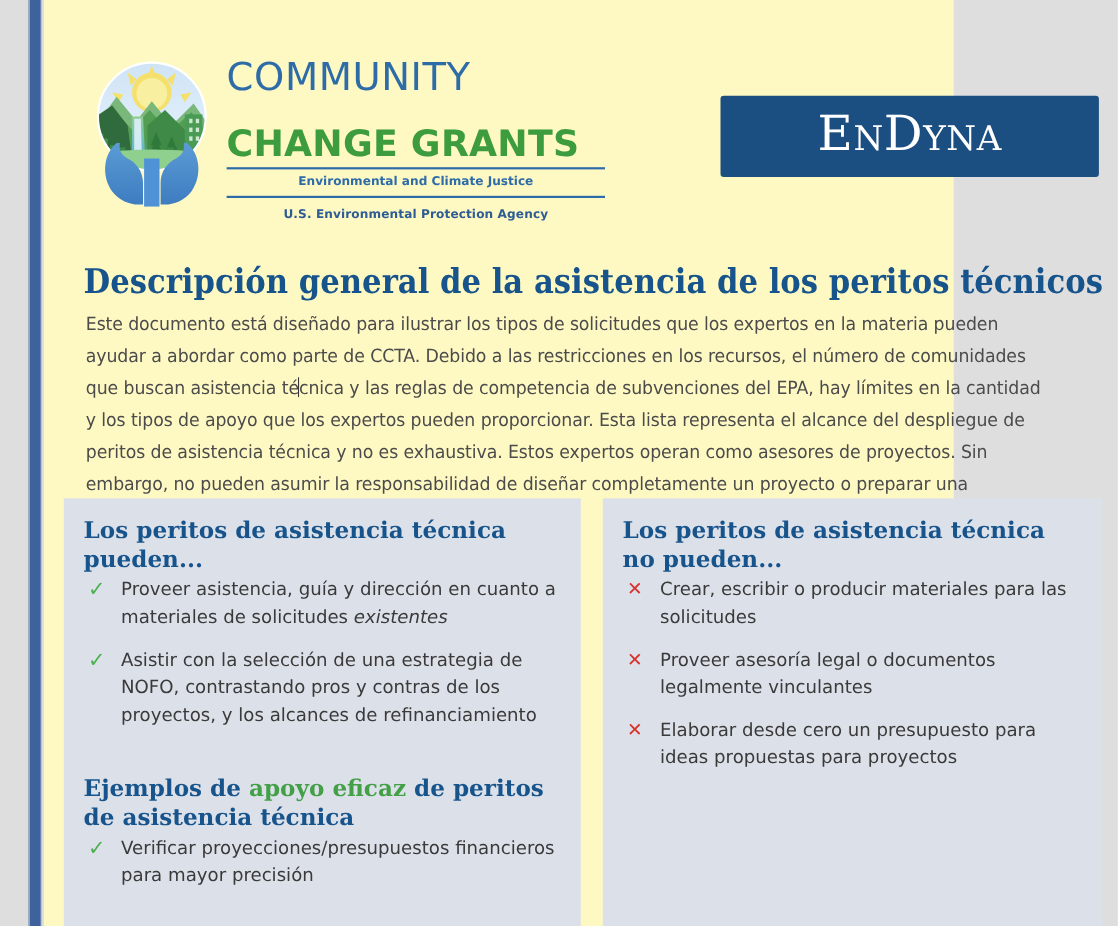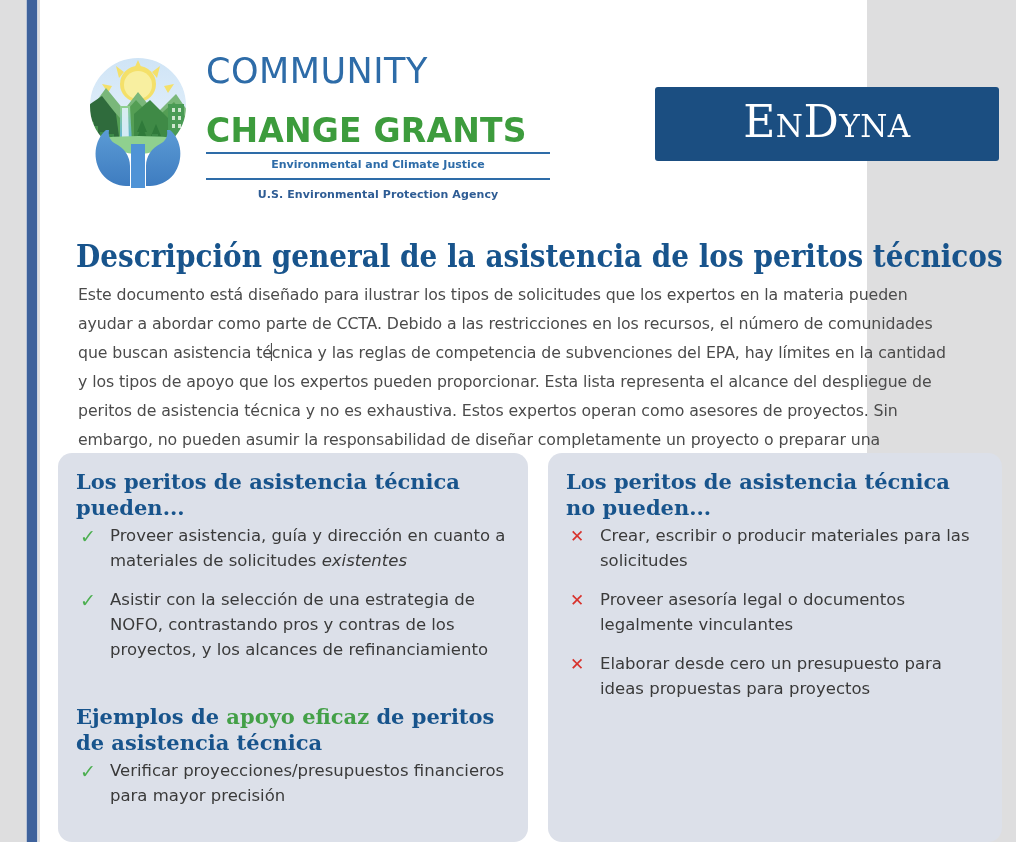--- a/index.html
+++ b/index.html
@@ -34,21 +34,21 @@
     box-shadow: inset 1px 0 0 #b9c4d6, inset -1px 0 0 #cdd5e2;
   }
 
   
   .page {
     position: absolute;
     left: 40px;
     top: 0;
     width: 827px;
     height: 842px;
-    background: #ffffff;
+    background: #fef9c3;
   }
 
   
   .header {
     position: absolute;
     left: 0;
     top: 0;
     width: 976px;
     height: 200px;
   }
@@ -194,21 +194,20 @@
     margin: 0 -0.5px;
   }
 
   
   .panel {
     position: absolute;
     top: 453px;
     background: #dce0e9;
     height: 389px;
     overflow: hidden;
-    border-radius: 14px;
   }
   .panel-left  { left: 18px;  width: 470px; }
   .panel-right { left: 508px; width: 454px; }
 
   .panel-inner {
     padding: 16px 18px 0 18px;
   }
 
   .panel-heading {
     font-family: "DejaVu Serif", "Liberation Serif", serif;

